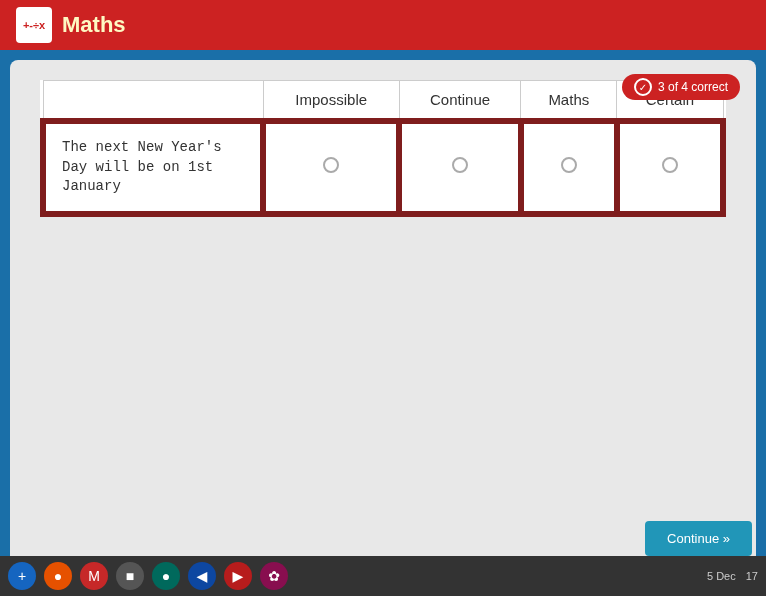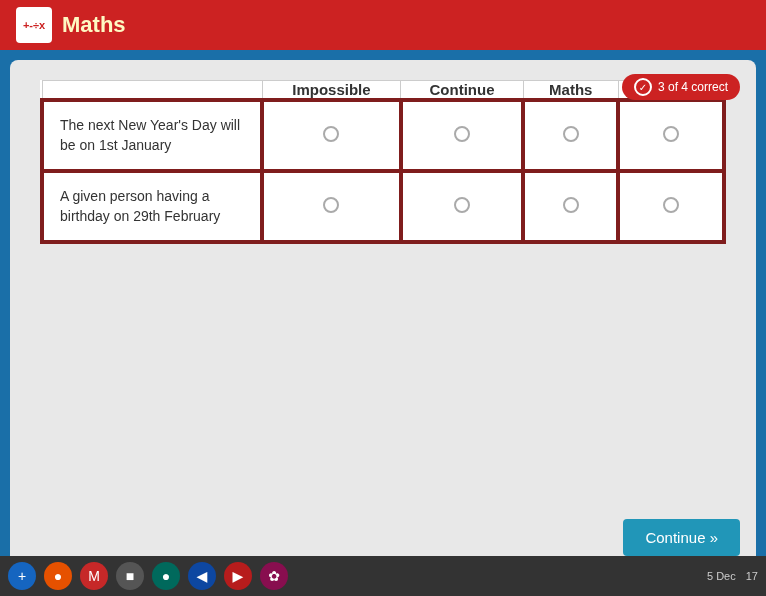--- a/index.html
+++ b/index.html
@@ -88,38 +88,39 @@
 
     
     .quiz-table {
       width: 100%;
       border-collapse: collapse;
       background: white;
       border: 1px solid #ccc;
     }
 
     .quiz-table th {
-      padding: 0 16px;
+      padding: 10px 16px;
       font-size: 15px;
-      font-weight: bold;
+      font-weight: normal;
       color: #333;
       border: 1px solid #ccc;
       text-align: center;
     }
 
     .quiz-table th:first-child {
       text-align: left;
       width: 220px;
     }
 
     .quiz-table td {
       padding: 14px 16px;
-      border: 4px solid #7f1d1d;
+      border: 6px solid #7f1d1d;
       text-align: center;
       vertical-align: middle;
+      font-family: Liberation Mono, monospace;
     }
 
     .quiz-table td:first-child {
       text-align: left;
       font-size: 14px;
       color: #333;
       line-height: 1.4;
     }
 
     .radio-circle {
@@ -129,27 +130,27 @@
       border-radius: 50%;
       display: inline-block;
       cursor: pointer;
       background: white;
     }
 
     
     .continue-btn {
       position: absolute;
       bottom: 24px;
-      right: 16px;
+      right: 4px;
       background: #2196b8;
       color: white;
       border: none;
       padding: 10px 22px;
       border-radius: 4px;
-      font-size: 15px;
+      font-size: 13px;
       cursor: pointer;
       display: flex;
       align-items: center;
       gap: 6px;
     }
 
     
     .taskbar {
       position: absolute;
       bottom: 0;
@@ -217,27 +218,20 @@
         <th></th>
         <th>Impossible</th>
         <th>Continue</th>
         <th>Maths</th>
         <th>Certain</th>
       </tr>
     </thead>
     <tbody>
       <tr>
         <td>The next New Year's Day will be on 1st January</td>
-        <td><span class="radio-circle"></span></td>
-        <td><span class="radio-circle"></span></td>
-        <td><span class="radio-circle"></span></td>
-        <td><span class="radio-circle"></span></td>
-      </tr>
-      <tr>
-        <td>A given person having a birthday on 29th February</td>
         <td><span class="radio-circle"></span></td>
         <td><span class="radio-circle"></span></td>
         <td><span class="radio-circle"></span></td>
         <td><span class="radio-circle"></span></td>
       </tr>
     </tbody>
   </table>
 
   <button class="continue-btn">Continue »</button>
 

